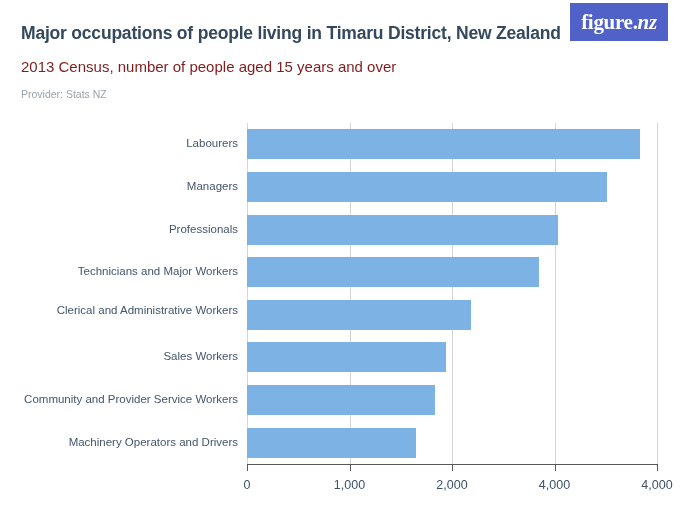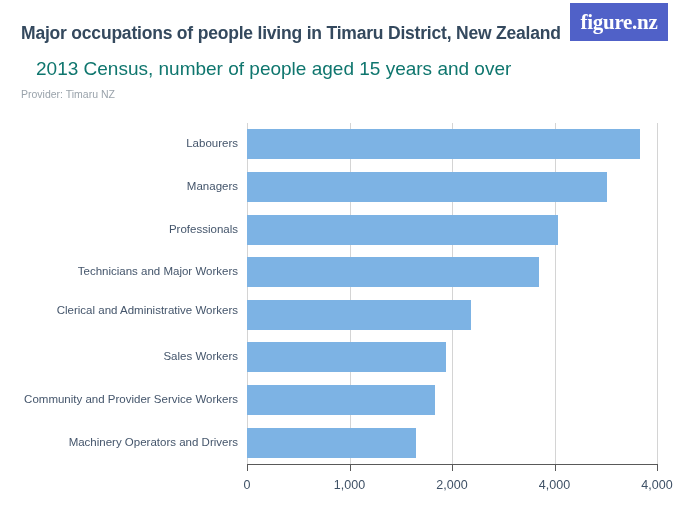--- a/index.html
+++ b/index.html
@@ -35,25 +35,25 @@
     left: 21px;
     top: 23px;
     font-size: 17.5px;
     font-weight: bold;
     letter-spacing: -0.2px;
     color: #34495e;
     white-space: nowrap;
   }
   .chart-subtitle {
     position: absolute;
-    left: 36px;
+    left: 21px;
     top: 58px;
-    font-size: 19px;
+    font-size: 15px;
     font-weight: normal;
-    color: #0f766e;
+    color: #7f1d1d;
     white-space: nowrap;
   }
   .chart-provider {
     position: absolute;
     left: 21px;
     top: 88px;
     font-size: 10.5px;
     font-weight: normal;
     color: #9aa3ab;
     white-space: nowrap;
@@ -72,20 +72,21 @@
   }
   .brand-logo-text {
     font-family: "Liberation Serif", serif;
     font-size: 21px;
     font-weight: bold;
     color: #ffffff;
     letter-spacing: -0.3px;
     line-height: 1;
   }
   .brand-logo-text .tld {
+    font-style: italic;
   }
 
   
   .plot-wrap {
     position: absolute;
     left: 0;
     top: 0;
     width: 700px;
     height: 525px;
   }
@@ -159,21 +160,21 @@
   }
 </style>
 </head>
 <body>
 
 <div id="page">
 
   <div class="header">
     <div class="chart-title">Major occupations of people living in Timaru District, New Zealand</div>
     <div class="chart-subtitle">2013 Census, number of people aged 15 years and over</div>
-    <div class="chart-provider">Provider: Timaru NZ</div>
+    <div class="chart-provider">Provider: Stats NZ</div>
 
     <div class="brand-logo">
       <span class="brand-logo-text"><span>figure.</span><span class="tld">nz</span></span>
     </div>
   </div>
 
   <div class="plot-wrap">
     <div class="plot-area">
       <div id="gridlines">
           <div class="gridline" style="left: 0px;"></div>

